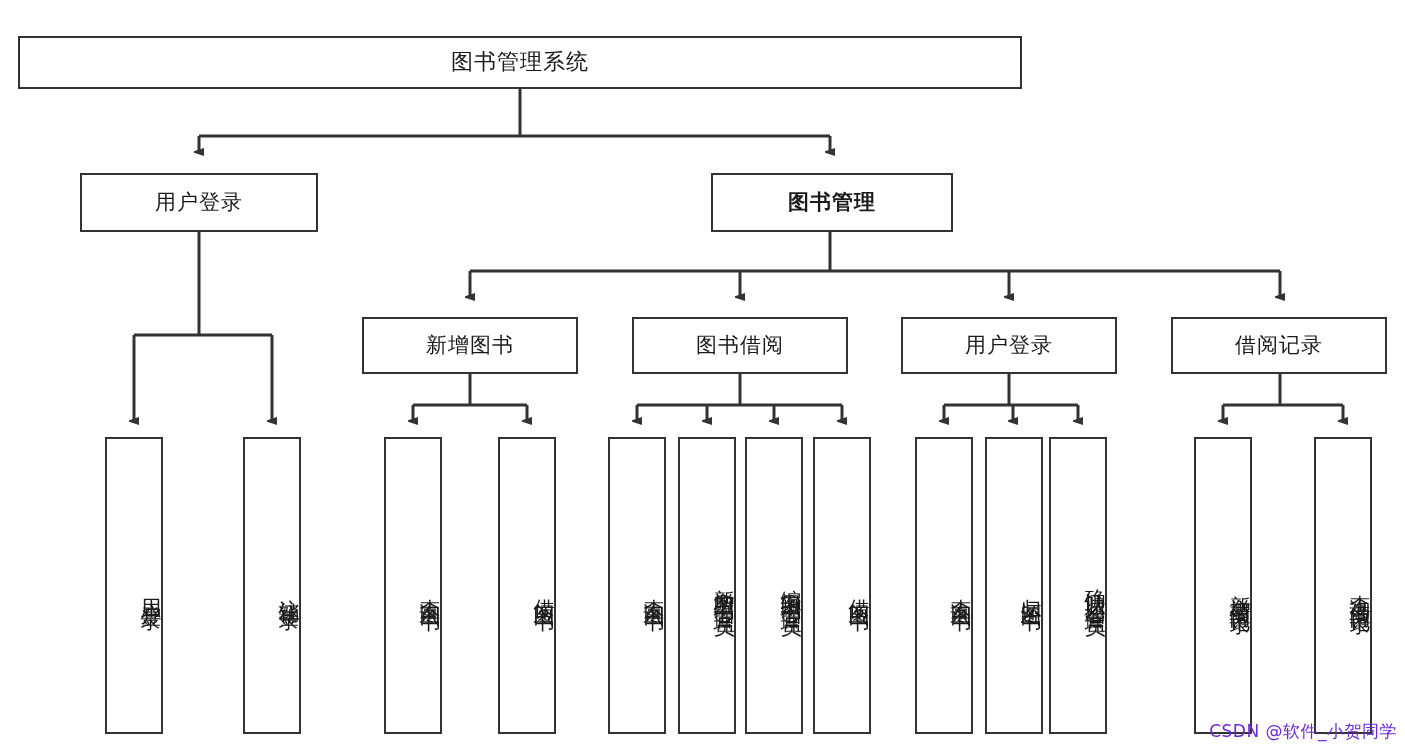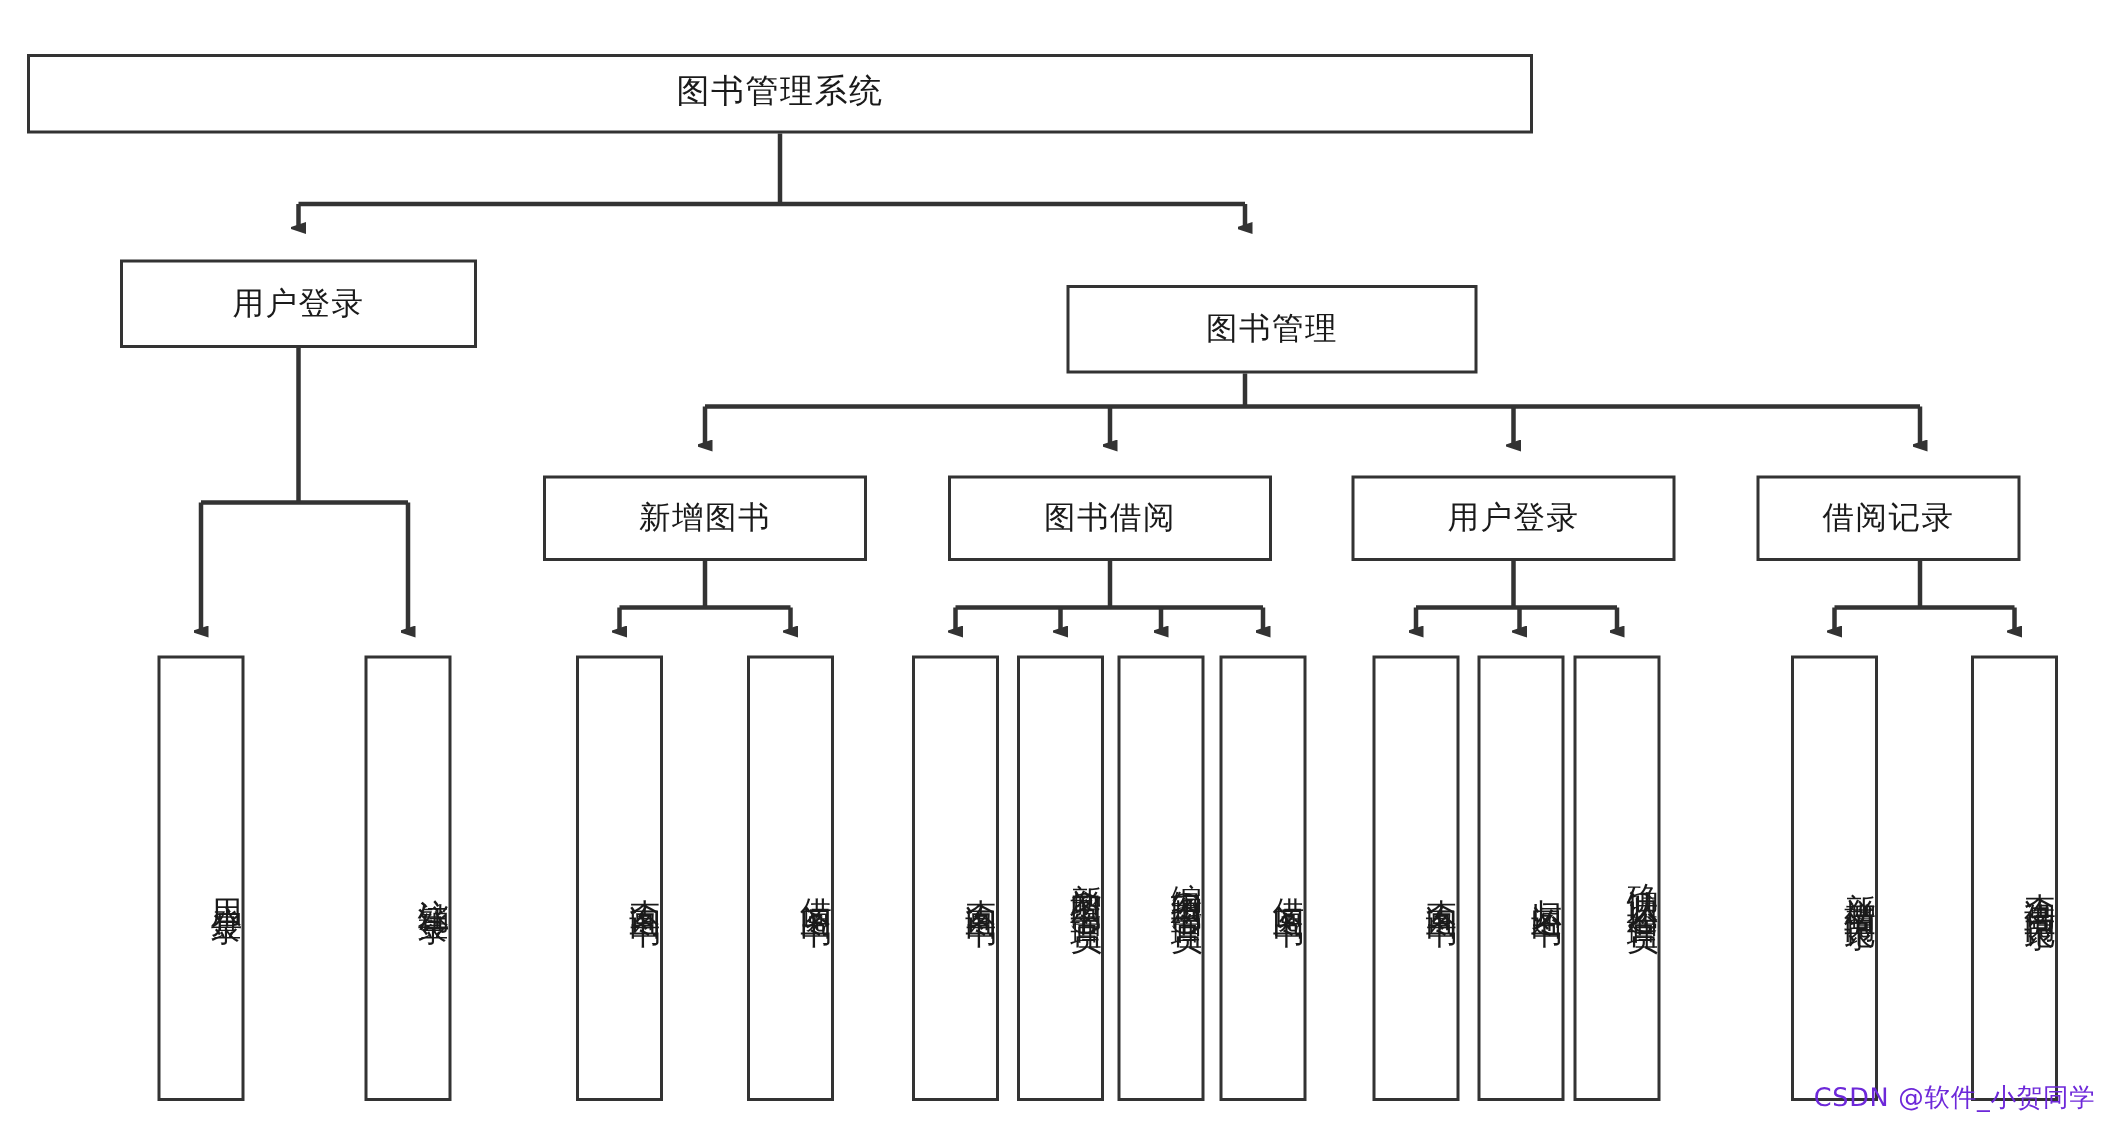--- a/index.html
+++ b/index.html
@@ -121,26 +121,26 @@
       <path d="M1280,374 L1280,405"></path>
       <path d="M1223,405 L1343,405"></path>
       <path d="M1223,405 L1223,421" marker-end="url(#arrow)"></path>
       <path d="M1343,405 L1343,421" marker-end="url(#arrow)"></path>
     </g>
   </svg>
 
   <div class="node node-h node-root" style="left:18px; top:14px; width:1004px; height:53px;margin-top:22px;">图书管理系统</div>
 
   <div class="node node-h" style="left:80px; top:173px; width:238px; height:59px;">用户登录</div>
-  <div class="node node-h" style="left:711px; top:190px; width:274px; height:59px;">图书管理</div>
+  <div class="node node-h" style="left:711px; top:173px; width:242px; height:59px;font-weight:bold;">图书管理</div>
 
   <div class="node node-h" style="left:362px; top:317px; width:216px; height:57px;">新增图书</div>
   <div class="node node-h" style="left:632px; top:317px; width:216px; height:57px;">图书借阅</div>
   <div class="node node-h" style="left:901px; top:317px; width:216px; height:57px;">用户登录</div>
-  <div class="node node-h" style="left:1171px; top:317px; width:176px; height:57px;">借阅记录</div>
+  <div class="node node-h" style="left:1171px; top:317px; width:216px; height:57px;">借阅记录</div>
 
   <div class="node node-v" style="left:105px; top:437px; width:58px; height:297px;">
     <span class="vlabel">用户登录</span>
   </div>
   <div class="node node-v" style="left:243px; top:437px; width:58px; height:297px;">
     <span class="vlabel">注销登录</span>
   </div>
 
   <div class="node node-v" style="left:384px; top:437px; width:58px; height:297px;">
     <span class="vlabel">查询图书</span>

